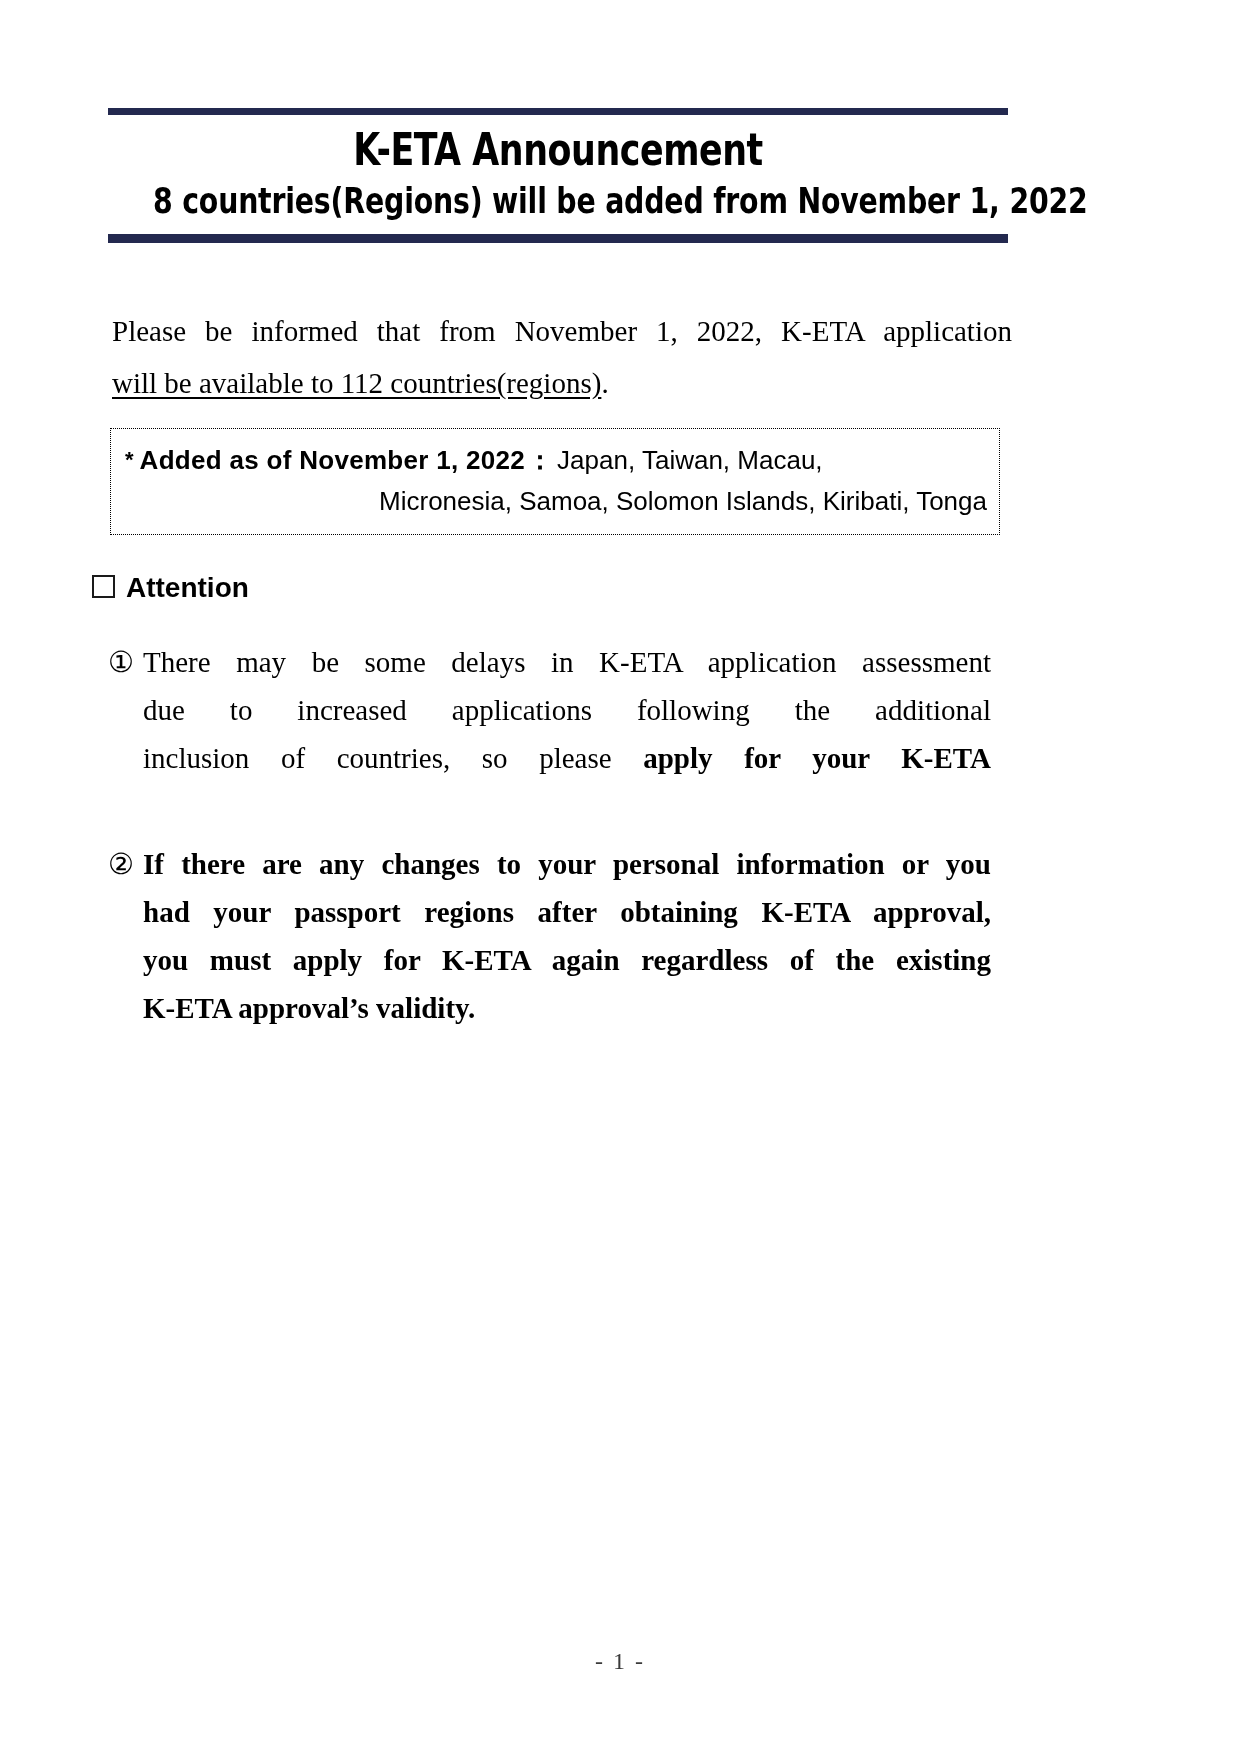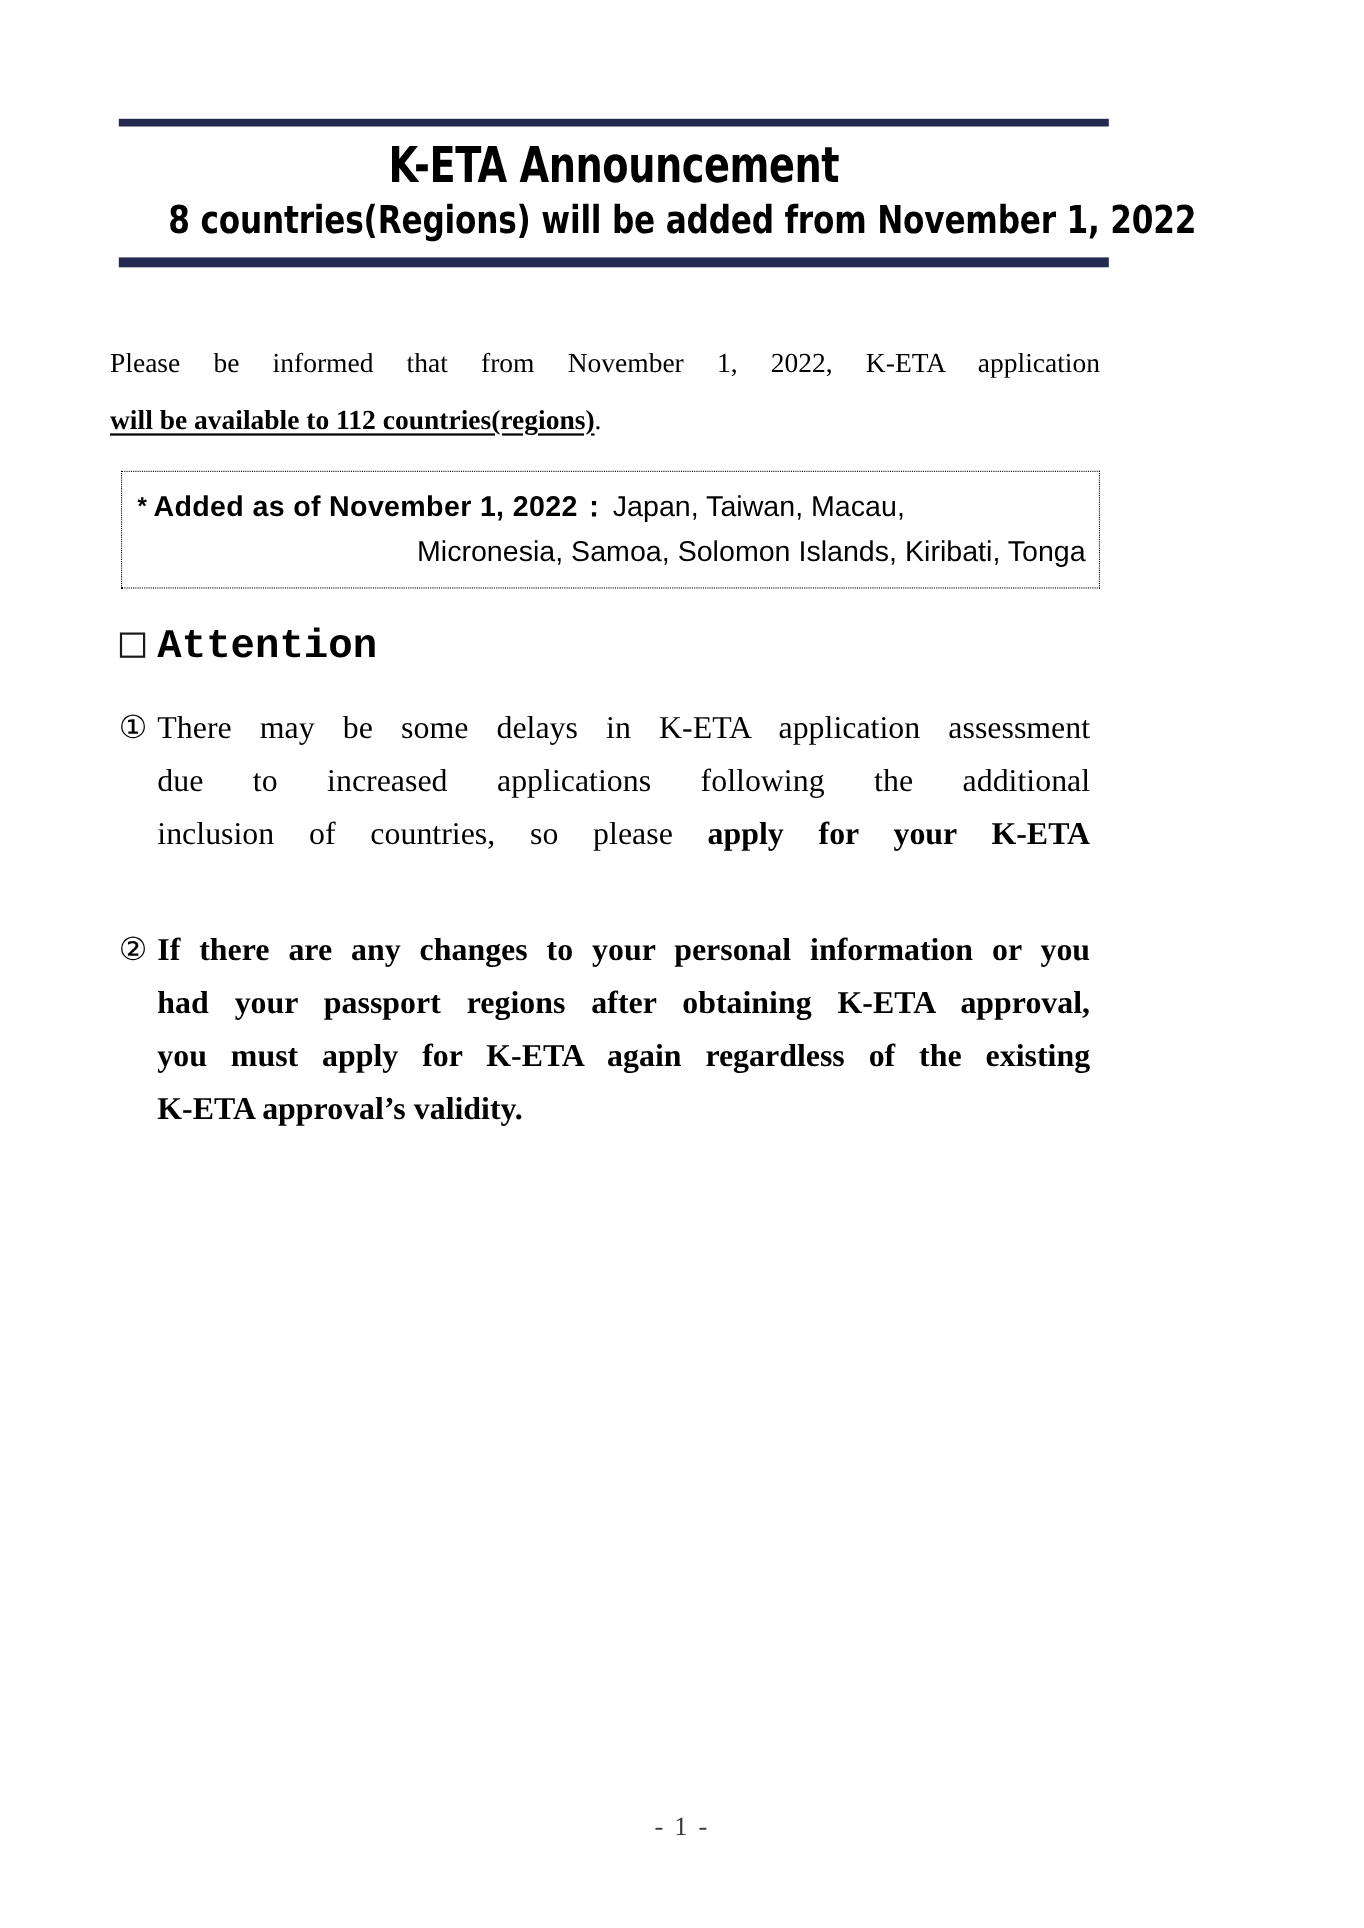--- a/index.html
+++ b/index.html
@@ -67,37 +67,37 @@
     letter-spacing: -0.2px;
     transform: scaleX(0.9);
     transform-origin: center center;
     white-space: nowrap;
     padding-top: 2px;
   }
 
   
   .intro {
     position: absolute;
-    left: 100px;
+    left: 112px;
     top: 305px;
     width: 900px;
-    font-size: 25px;
+    font-size: 29px;
     line-height: 52px;
     text-align: justify;
     text-justify: inter-word;
   }
   .intro .line {
     display: block;
     text-align: justify;
   }
   .intro .line-1 {
     text-align-last: justify;
   }
   .u-bold {
-    font-weight: bold;
+    font-weight: normal;
     text-decoration: underline;
     text-underline-offset: 4px;
   }
 
   
   .note-box {
     position: absolute;
     left: 110px;
     top: 428px;
     width: 890px;
@@ -126,25 +126,25 @@
     padding: 0 4px 0 2px;
   }
   .note-indent {
     padding-left: 22px;
     text-align: right;
   }
 
   
   .attention {
     position: absolute;
-    left: 109px;
+    left: 92px;
     top: 570px;
-    font-family: Liberation Mono, monospace;
-    font-weight: bold;
-    font-size: 37px;
+    font-family: Liberation Sans, sans-serif;
+    font-weight: bold;
+    font-size: 28px;
     line-height: 36px;
     white-space: nowrap;
   }
   .attn-box-glyph {
     display: inline-block;
     width: 23px;
     height: 23px;
     border: 2px solid #1a1a1a;
     box-sizing: border-box;
     vertical-align: -1px;

